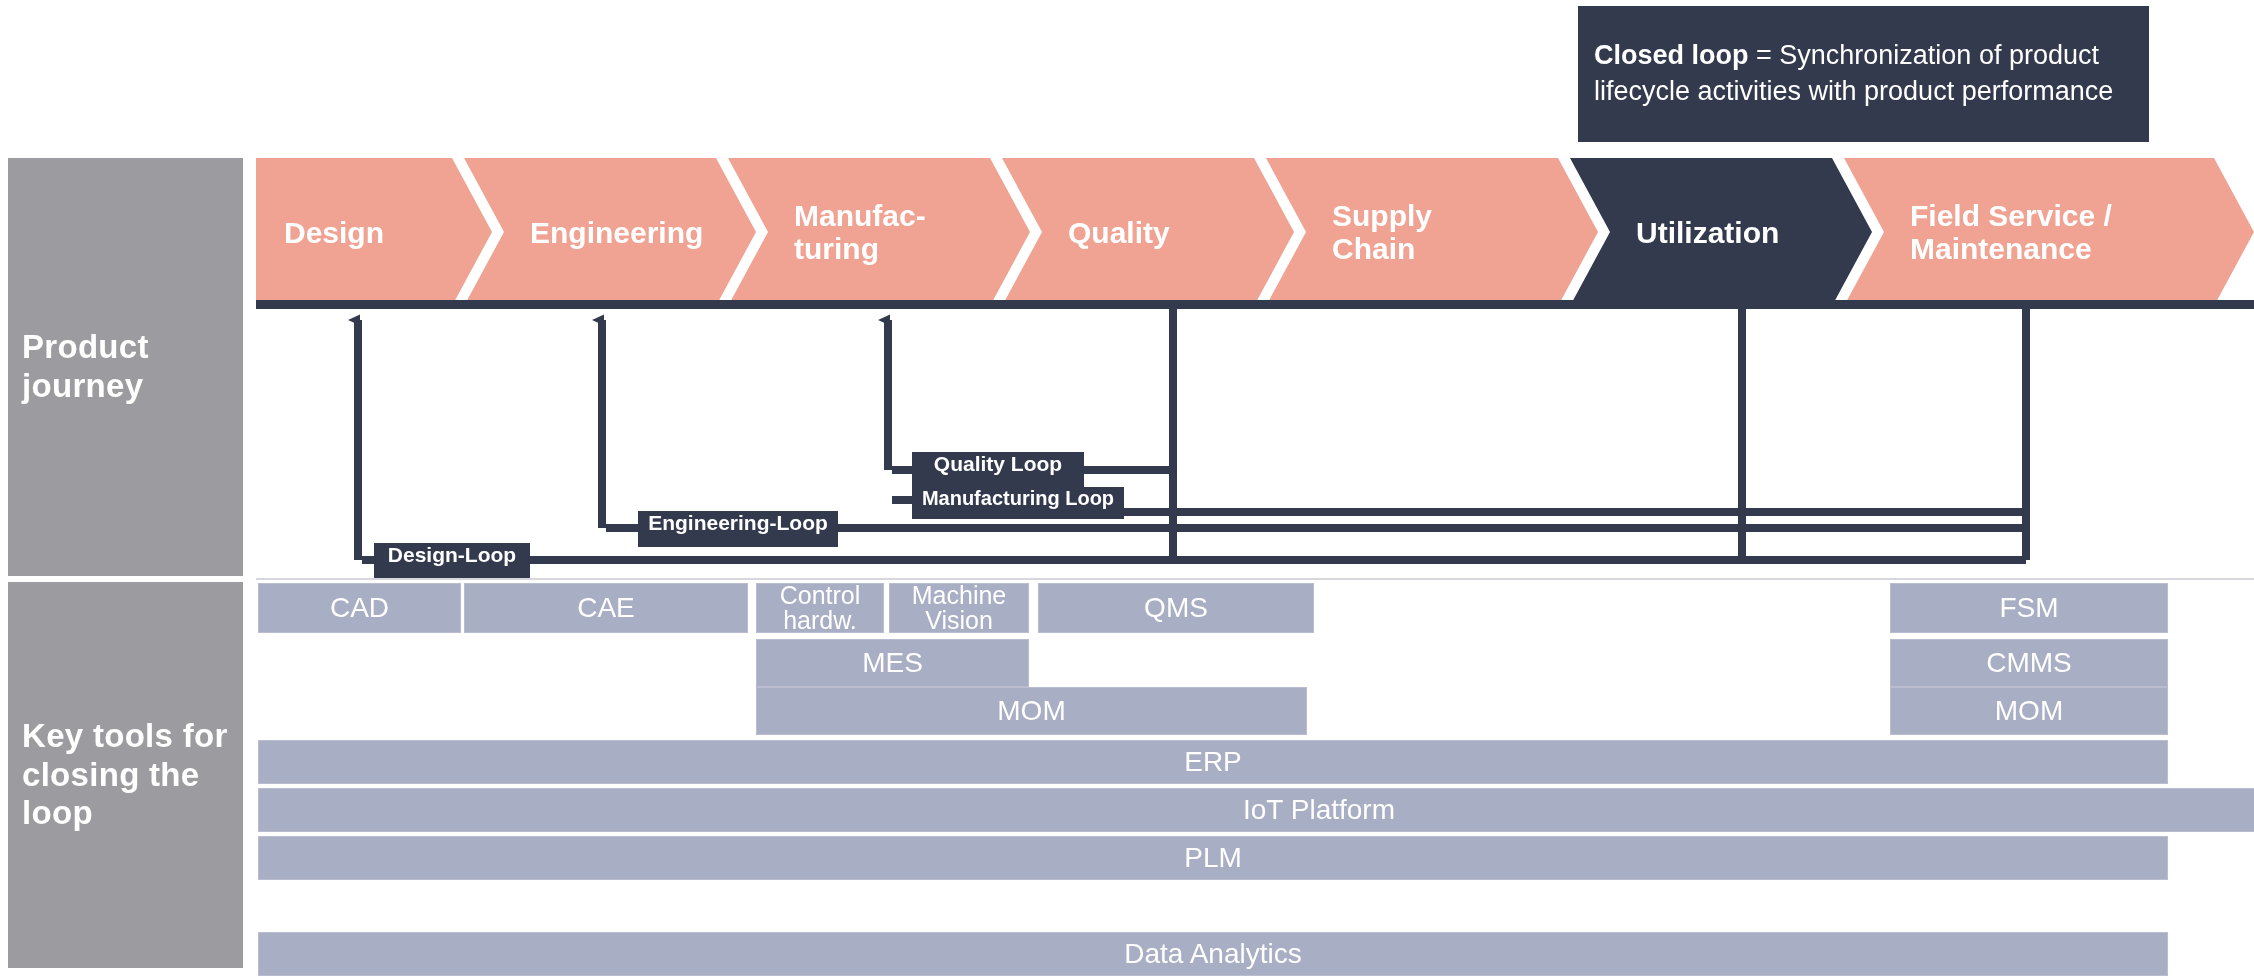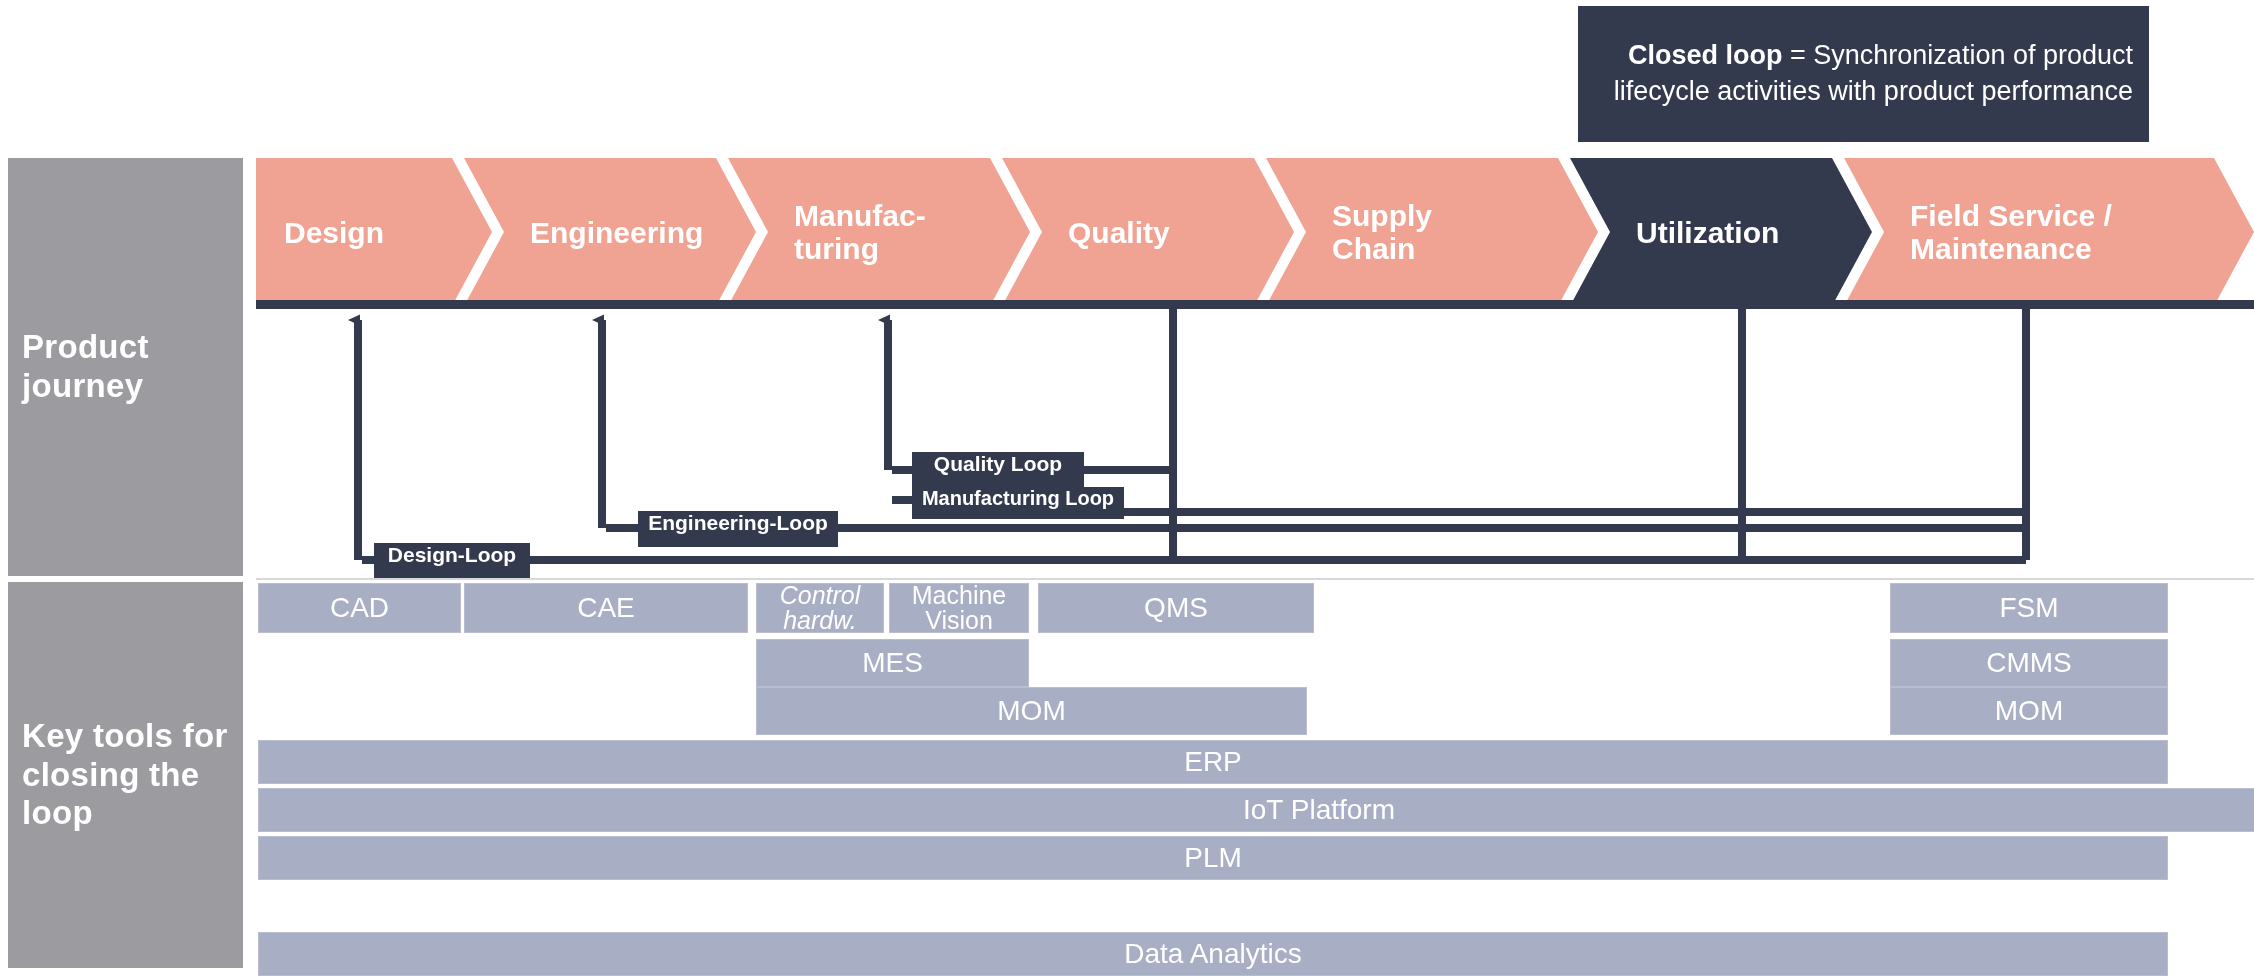--- a/index.html
+++ b/index.html
@@ -13,21 +13,21 @@
   }
   #stage{position:absolute;left:0;top:0;width:2254px;height:976px;}
 
   
   .callout{
     position:absolute;
     left:1578px;top:6px;width:571px;height:136px;
     background:#333a4d;
     color:#ffffff;
     display:flex;align-items:center;justify-content:center;
-    text-align:right;
+    text-align:left;
     font-size:27px;line-height:1.32;
     padding:0 16px;box-sizing:border-box;
   }
   .callout b{font-weight:bold;}
 
   
   .sidebar{
     position:absolute;left:8px;
     width:235px;
     background:#9c9ca0;
@@ -193,21 +193,21 @@
   <div class="loop-label" style="left:374px;top:543px;width:156px;height:35px;font-size:21px;">
     <span>Design-Loop</span>
   </div>
 
   <div class="tool" style="left:258px;top:583px;width:203px;height:50px;">
     <span>CAD</span>
   </div>
   <div class="tool" style="left:464px;top:583px;width:284px;height:50px;">
     <span>CAE</span>
   </div>
-  <div class="tool small" style="left:756px;top:583px;width:128px;height:50px;line-height:1.0;font-style:italic;">
+  <div class="tool small" style="left:756px;top:583px;width:128px;height:50px;line-height:1.0;">
     <span>Control hardw.</span>
   </div>
   <div class="tool small" style="left:889px;top:583px;width:140px;height:50px;line-height:1.0;">
     <span>Machine Vision</span>
   </div>
   <div class="tool" style="left:1038px;top:583px;width:276px;height:50px;text-align:center;">
     <span>QMS</span>
   </div>
   <div class="tool" style="left:1890px;top:583px;width:278px;height:50px;">
     <span>FSM</span>

